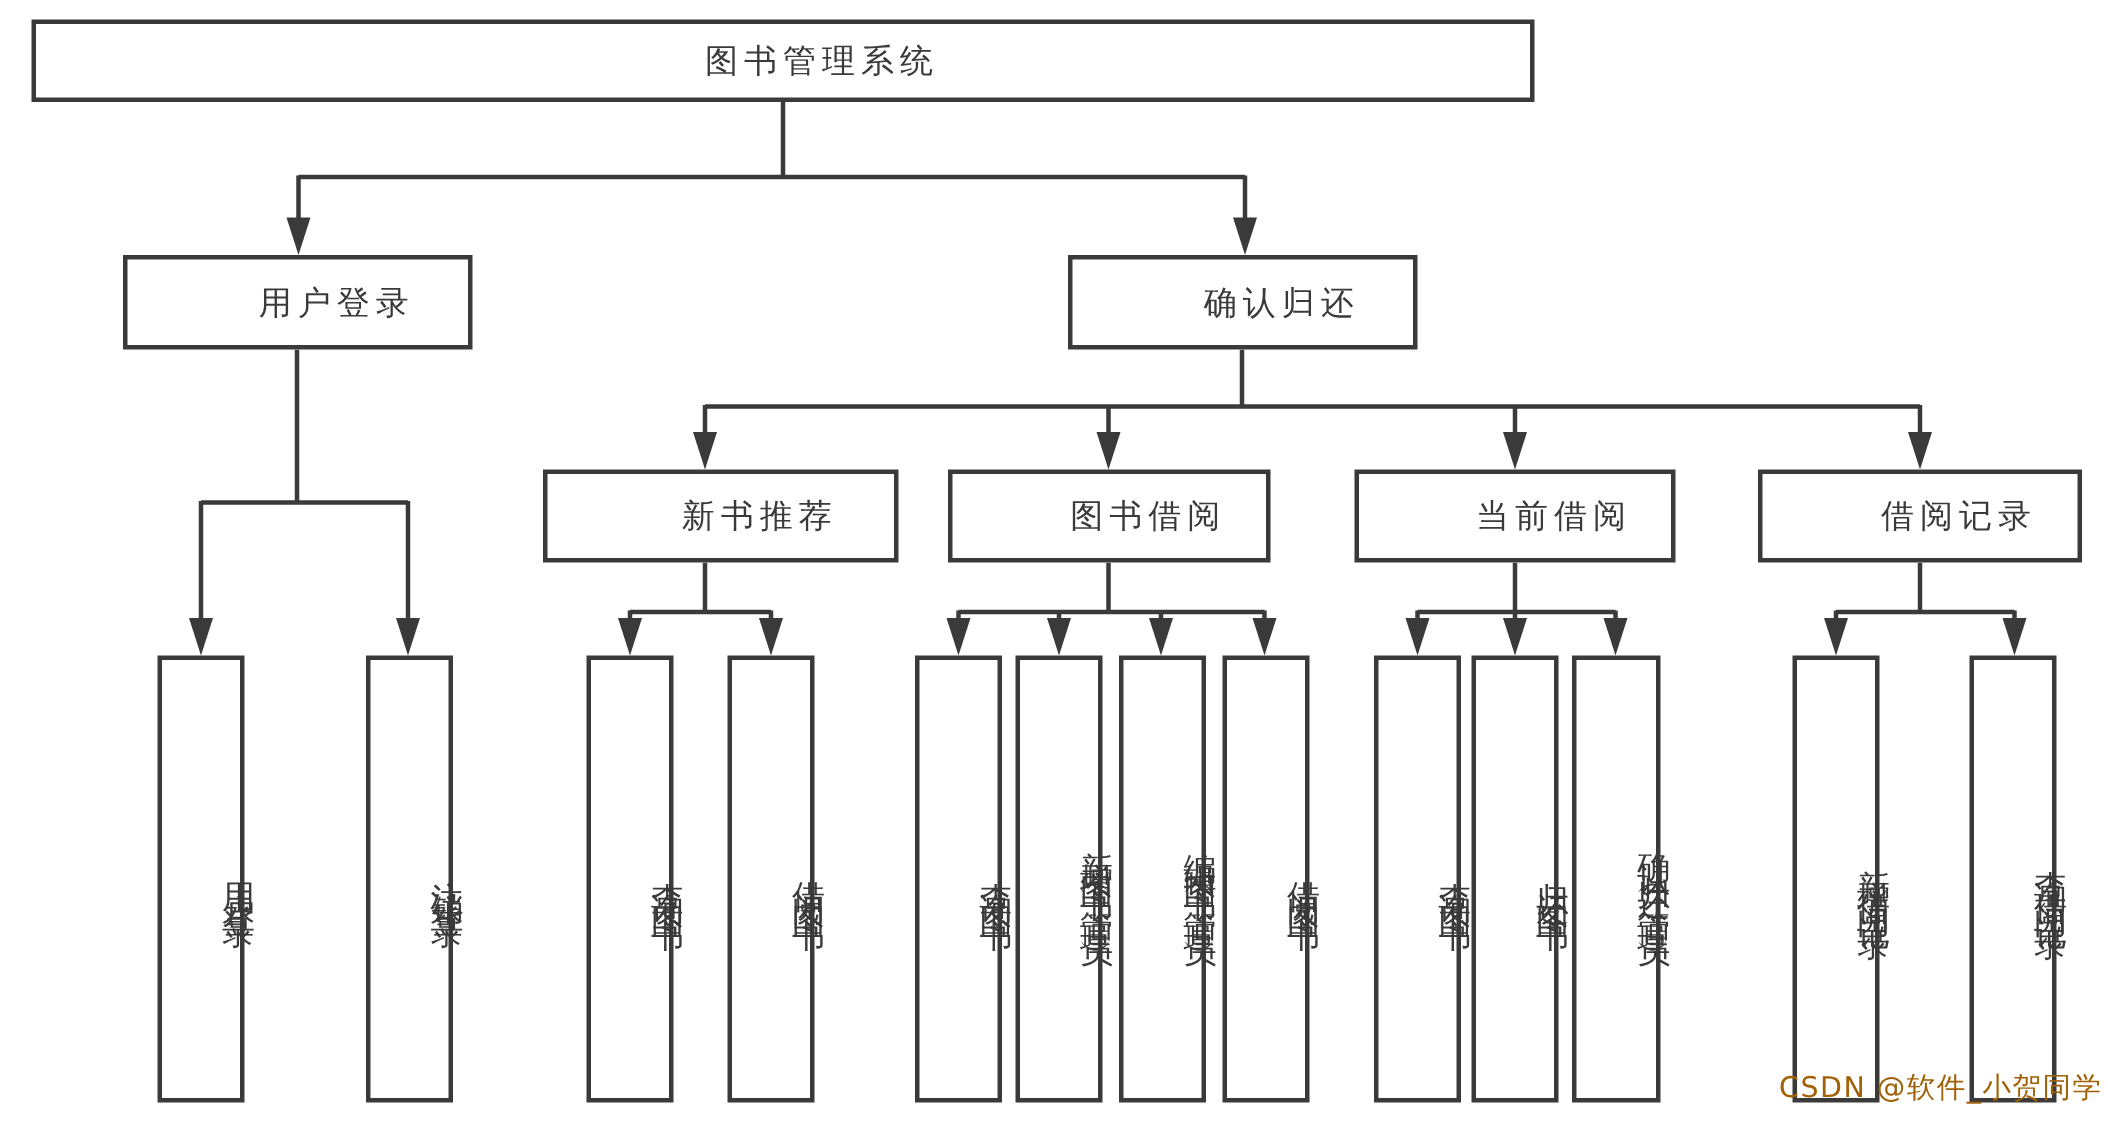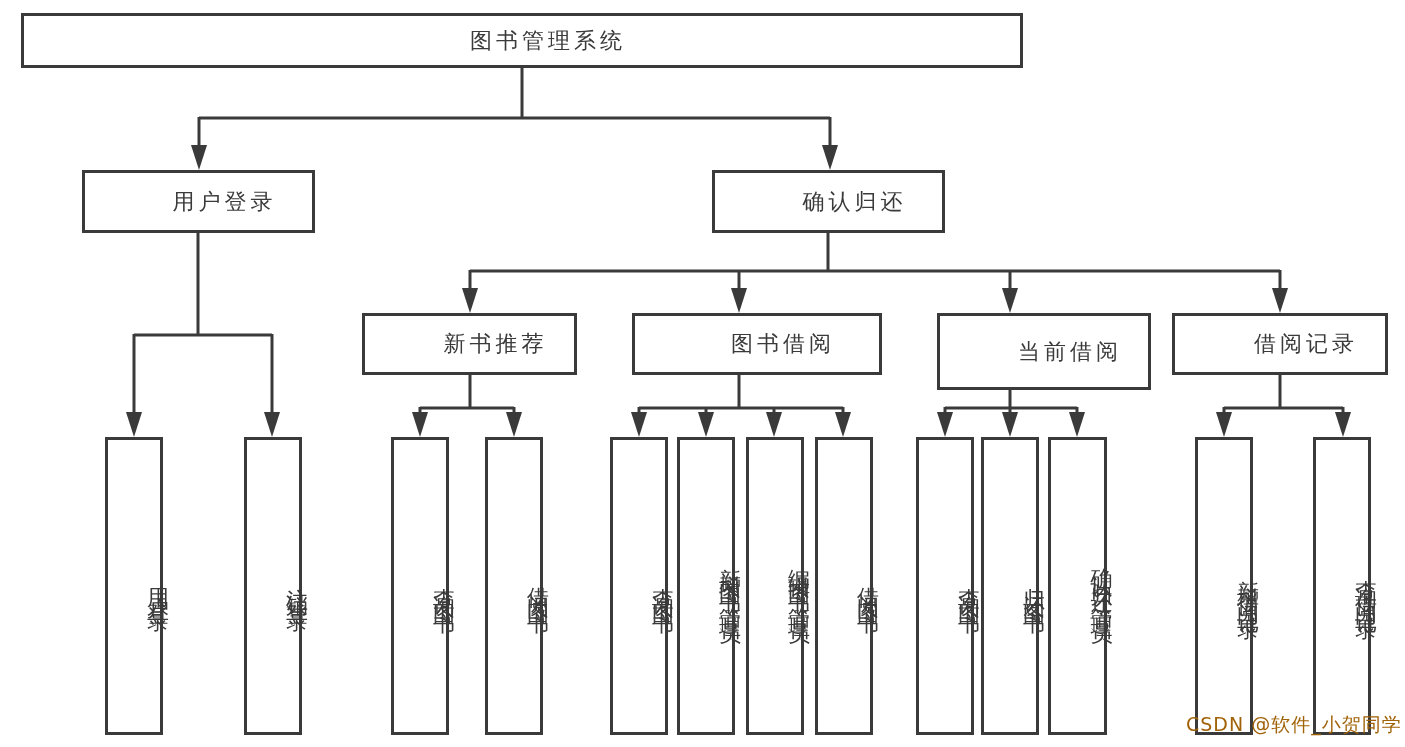--- a/index.html
+++ b/index.html
@@ -51,23 +51,23 @@
     writing-mode: vertical-rl;
     text-orientation: mixed;
     letter-spacing: 8px;
     line-height: 1;
     white-space: nowrap;
   }
   
   .n-root    { left: 21px;  top: 13px;  width: 1002px; height: 55px; }
   .n-login   { left: 82px;  top: 170px; width: 233px;  height: 63px; }
   .n-mgmt    { left: 712px; top: 170px; width: 233px;  height: 63px; }
-  .n-newbook { left: 362px; top: 313px; width: 215px;  height: 62px; }
-  .n-borrow  { left: 632px; top: 313px; width: 250px;  height: 62px; }
-  .n-current { left: 937px; top: 313px; width: 214px;  height: 77px; }
+  .n-newbook { left: 362px; top: 313px; width: 237px;  height: 62px; }
+  .n-borrow  { left: 632px; top: 313px; width: 215px;  height: 62px; }
+  .n-current { left: 903px; top: 313px; width: 214px;  height: 62px; }
   .n-records { left: 1172px;top: 313px; width: 216px;  height: 62px; }
   
   .l-a1 { left: 105px; }
   .l-a2 { left: 244px; }
   .l-b1 { left: 391px; }
   .l-b2 { left: 485px; }
   .l-c1 { left: 610px; }
   .l-c2 { left: 677px; }
   .l-c3 { left: 746px; }
   .l-c4 { left: 815px; }

